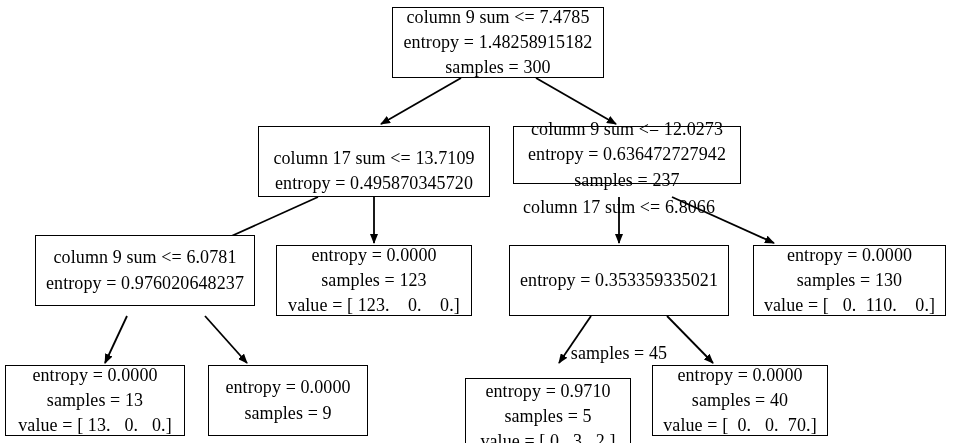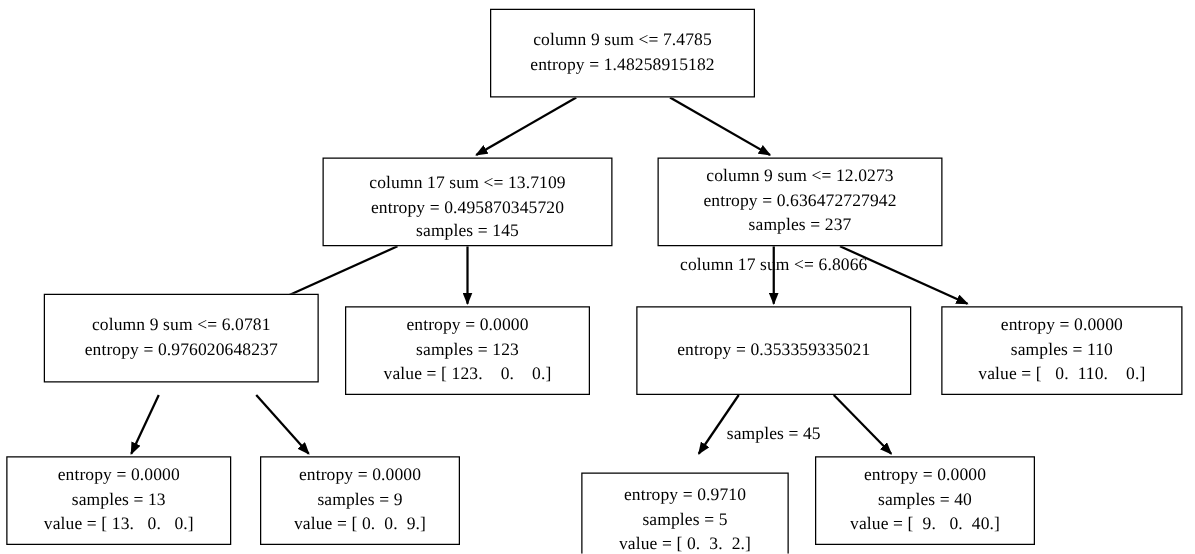--- a/index.html
+++ b/index.html
@@ -28,21 +28,21 @@
     position: absolute;
     box-sizing: border-box;
     border: 1.6px solid #000000;
     background: #ffffff;
     display: flex;
     flex-direction: column;
     align-items: center;
     justify-content: center;
     text-align: center;
     color: #000000;
-    font-size: 14px;
+    font-size: 18px;
     line-height: 1.40;
     letter-spacing: 0.1px;
     white-space: pre;
   }
   .node-line {
     display: block;
   }
 </style>
 </head>
 <body>
@@ -62,25 +62,25 @@
         <line x1="374" y1="197" x2="374" y2="243" stroke="#000000" stroke-width="1.8" marker-end="url(#arrowhead)"></line>
         <line x1="619" y1="197" x2="619" y2="243" stroke="#000000" stroke-width="1.8" marker-end="url(#arrowhead)"></line>
         <line x1="672" y1="197" x2="774" y2="243" stroke="#000000" stroke-width="1.8" marker-end="url(#arrowhead)"></line>
         <line x1="127" y1="316" x2="105" y2="363" stroke="#000000" stroke-width="1.8" marker-end="url(#arrowhead)"></line>
         <line x1="205" y1="316" x2="247" y2="363" stroke="#000000" stroke-width="1.8" marker-end="url(#arrowhead)"></line>
         <line x1="591" y1="316" x2="559" y2="363" stroke="#000000" stroke-width="1.8" marker-end="url(#arrowhead)"></line>
         <line x1="667" y1="316" x2="713" y2="363" stroke="#000000" stroke-width="1.8" marker-end="url(#arrowhead)"></line>
       </g>
   </svg>
 
-  <div class="node" style="left: 392px; top: 7px; width: 212px; height: 71px;"><span class="node-line">column 9 sum &lt;= 7.4785</span><span class="node-line">entropy = 1.48258915182</span></div>
-  <div class="node" style="left: 258px; top: 126px; width: 232px; height: 71px; justify-content: flex-end;"><span class="node-line">column 17 sum &lt;= 13.7109</span><span class="node-line">entropy = 0.495870345720</span><span class="node-line">samples = 145</span></div>
-  <div class="node" style="left: 526px; top: 126px; width: 228px; height: 71px;"><span class="node-line">column 9 sum &lt;= 12.0273</span><span class="node-line">entropy = 0.636472727942</span><span class="node-line">samples = 237</span></div>
+  <div class="node" style="left: 392px; top: 7px; width: 212px; height: 71px;"><span class="node-line">column 9 sum &lt;= 7.4785</span><span class="node-line">entropy = 1.48258915182</span><span class="node-line">samples = 300</span></div>
+  <div class="node" style="left: 258px; top: 126px; width: 232px; height: 71px; justify-content: flex-end;"><span class="node-line">column 17 sum &lt;= 13.7109</span><span class="node-line">entropy = 0.495870345720</span></div>
+  <div class="node" style="left: 513px; top: 126px; width: 228px; height: 58px;"><span class="node-line">column 9 sum &lt;= 12.0273</span><span class="node-line">entropy = 0.636472727942</span><span class="node-line">samples = 237</span></div>
   <div class="node" style="left: 35px; top: 235px; width: 220px; height: 71px;"><span class="node-line">column 9 sum &lt;= 6.0781</span><span class="node-line">entropy = 0.976020648237</span></div>
   <div class="node" style="left: 276px; top: 245px; width: 196px; height: 71px;"><span class="node-line">entropy = 0.0000</span><span class="node-line">samples = 123</span><span class="node-line">value = [ 123.    0.    0.]</span></div>
   <div class="node" style="left: 509px; top: 245px; width: 220px; height: 71px; gap: 48px;"><span class="node-line">column 17 sum &lt;= 6.8066</span><span class="node-line">entropy = 0.353359335021</span><span class="node-line">samples = 45</span></div>
-  <div class="node" style="left: 753px; top: 245px; width: 193px; height: 71px;"><span class="node-line">entropy = 0.0000</span><span class="node-line">samples = 110</span><span class="node-line">value = [   0.  110.    0.]</span></div>
+  <div class="node" style="left: 753px; top: 245px; width: 193px; height: 71px;"><span class="node-line">entropy = 0.0000</span><span class="node-line">samples = 130</span><span class="node-line">value = [   0.  110.    0.]</span></div>
   <div class="node" style="left: 5px; top: 365px; width: 180px; height: 71px;"><span class="node-line">entropy = 0.0000</span><span class="node-line">samples = 13</span><span class="node-line">value = [ 13.   0.   0.]</span></div>
-  <div class="node" style="left: 208px; top: 365px; width: 160px; height: 71px;"><span class="node-line">entropy = 0.0000</span><span class="node-line">samples = 9</span><span class="node-line">value = [ 0.  0.  9.]</span></div>
+  <div class="node" style="left: 208px; top: 365px; width: 160px; height: 71px;"><span class="node-line">entropy = 0.0000</span><span class="node-line">samples = 9</span></div>
   <div class="node" style="left: 465px; top: 378px; width: 166px; height: 77px;"><span class="node-line">entropy = 0.9710</span><span class="node-line">samples = 5</span><span class="node-line">value = [ 0.  3.  2.]</span></div>
-  <div class="node" style="left: 652px; top: 365px; width: 176px; height: 71px;"><span class="node-line">entropy = 0.0000</span><span class="node-line">samples = 40</span><span class="node-line">value = [  9.   0.  40.]</span></div>
+  <div class="node" style="left: 652px; top: 365px; width: 176px; height: 71px;"><span class="node-line">entropy = 0.0000</span><span class="node-line">samples = 40</span><span class="node-line">value = [  0.   0.  70.]</span></div>
 
 </div>
 
 </body></html>

